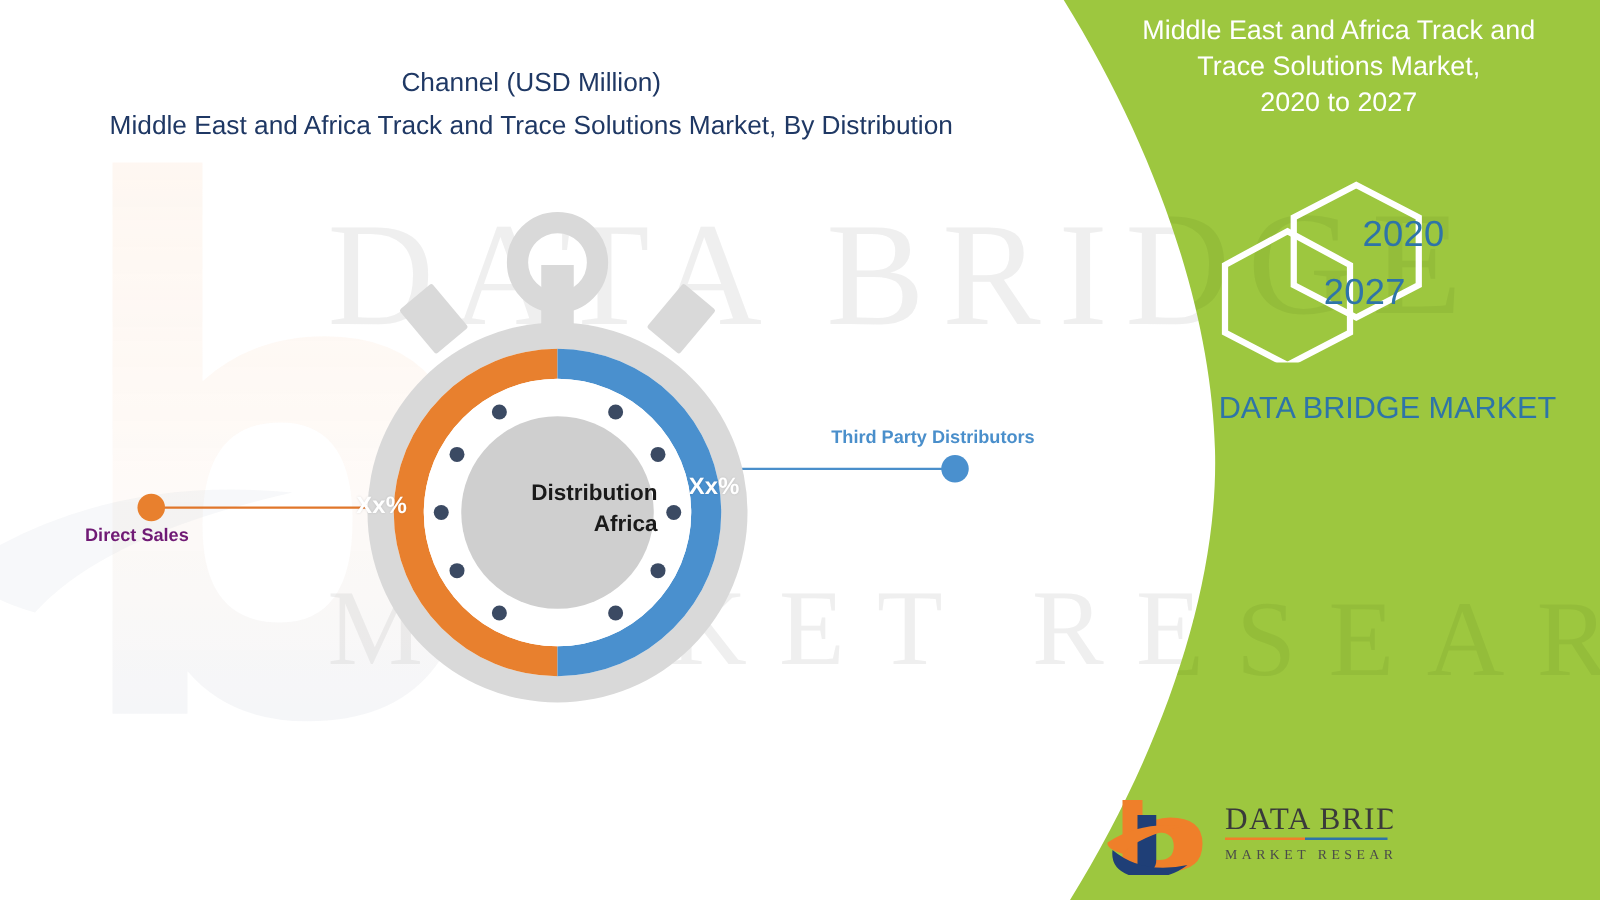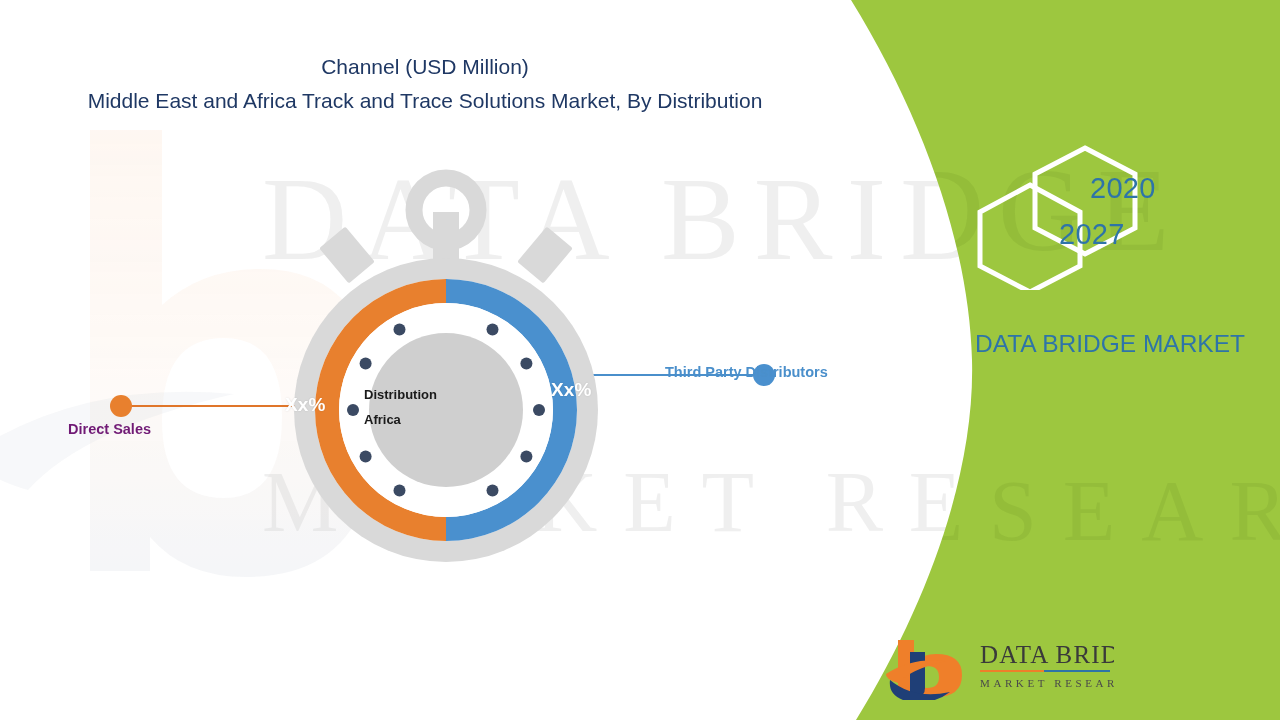--- a/index.html
+++ b/index.html
@@ -44,50 +44,50 @@
   .hexwrap{position:absolute;left:975px;top:140px;width:210px;height:150px;}
   .hex-label{
     position:absolute;color:#2E74A8;font-size:29px;font-weight:400;
     letter-spacing:.01em;
   }
   .hex-2020{left:115px;top:32px;}
   .hex-2027{left:36px;top:78px;margin-left:48px;}
 
   .dbmr{
     position:absolute;left:975px;top:310px;width:300px;
-    color:#2E74A8;font-size:24.5px;line-height:33px;font-weight:400;margin-top:17px;
+    color:#2E74A8;font-size:24.5px;line-height:33px;font-weight:400;
   }
 
   .logo{position:absolute;left:884px;top:630px;width:230px;height:70px;}
 
   
   .chart-title{
     position:absolute;left:30px;top:50px;width:790px;
     text-align:center;color:#1F3864;
     font-size:21px;line-height:34px;font-weight:400;
   }
 
   .donut{position:absolute;left:256px;top:160px;width:380px;height:420px;}
 
   .center-label{
     position:absolute;left:364px;top:382px;width:162px;
-    text-align:left;color:#1a1a1a;
-    font-size:13px;line-height:25px;font-weight:bold;
+    text-align:right;color:#1a1a1a;
+    font-size:18px;line-height:25px;font-weight:bold;
   }
 
   .pct{
     position:absolute;color:#ffffff;font-size:19px;font-weight:bold;
     letter-spacing:.01em;text-shadow:0 0 2px rgba(0,0,0,.12);
   }
   .pct-left{left:285px;top:394px;}
   .pct-right{left:551px;top:379px;}
 
   .leg-label{position:absolute;font-size:14.5px;font-weight:bold;white-space:nowrap;}
   .leg-direct{left:68px;top:421px;color:#701a75;}
-  .leg-third{left:665px;top:342px;color:#4A8FCB;margin-top:22px;}
+  .leg-third{left:665px;top:342px;color:#4A8FCB;}
 
   .connector{position:absolute;left:0;top:0;width:1280px;height:720px;}
 </style>
 </head>
 <body>
 
 <div class="stage">
 
   <div class="wm-layer">
 
@@ -123,20 +123,25 @@
                  C 930,600 975,470 972,360
                  C 969,248 925,120 851,0 Z"></path>
       </clipPath>
     </defs>
     <g clip-path="url(#greenclip)" opacity="0.10">
       <text x="262" y="540" font-family="Liberation Serif, serif" font-size="86" letter-spacing="26" fill="#4a6b12">MARKET RESEARCH</text>
       <text x="262" y="250" font-family="Liberation Serif, serif" font-size="118" letter-spacing="14" fill="#4a6b12">DATA BRIDGE</text>
     </g>
   </svg>
 
+  <div class="panel-title">
+    <div>Middle East and Africa Track and</div>
+    <div>Trace Solutions Market,</div>
+    <div>2020 to 2027</div>
+  </div>
 
   <div class="hexwrap">
     <svg viewBox="0 0 210 150" width="210" height="150">
       <polygon points="110,8 160,34 160,88 110,114 60,88 60,34" fill="none" stroke="#ffffff" stroke-width="5"></polygon>
       <polygon points="55,45 105,72 105,126 55,152 5,126 5,72" fill="none" stroke="#ffffff" stroke-width="5"></polygon>
     </svg>
     <div class="hex-label hex-2020">2020</div>
     <div class="hex-label hex-2027">2027</div>
   </div>
 

